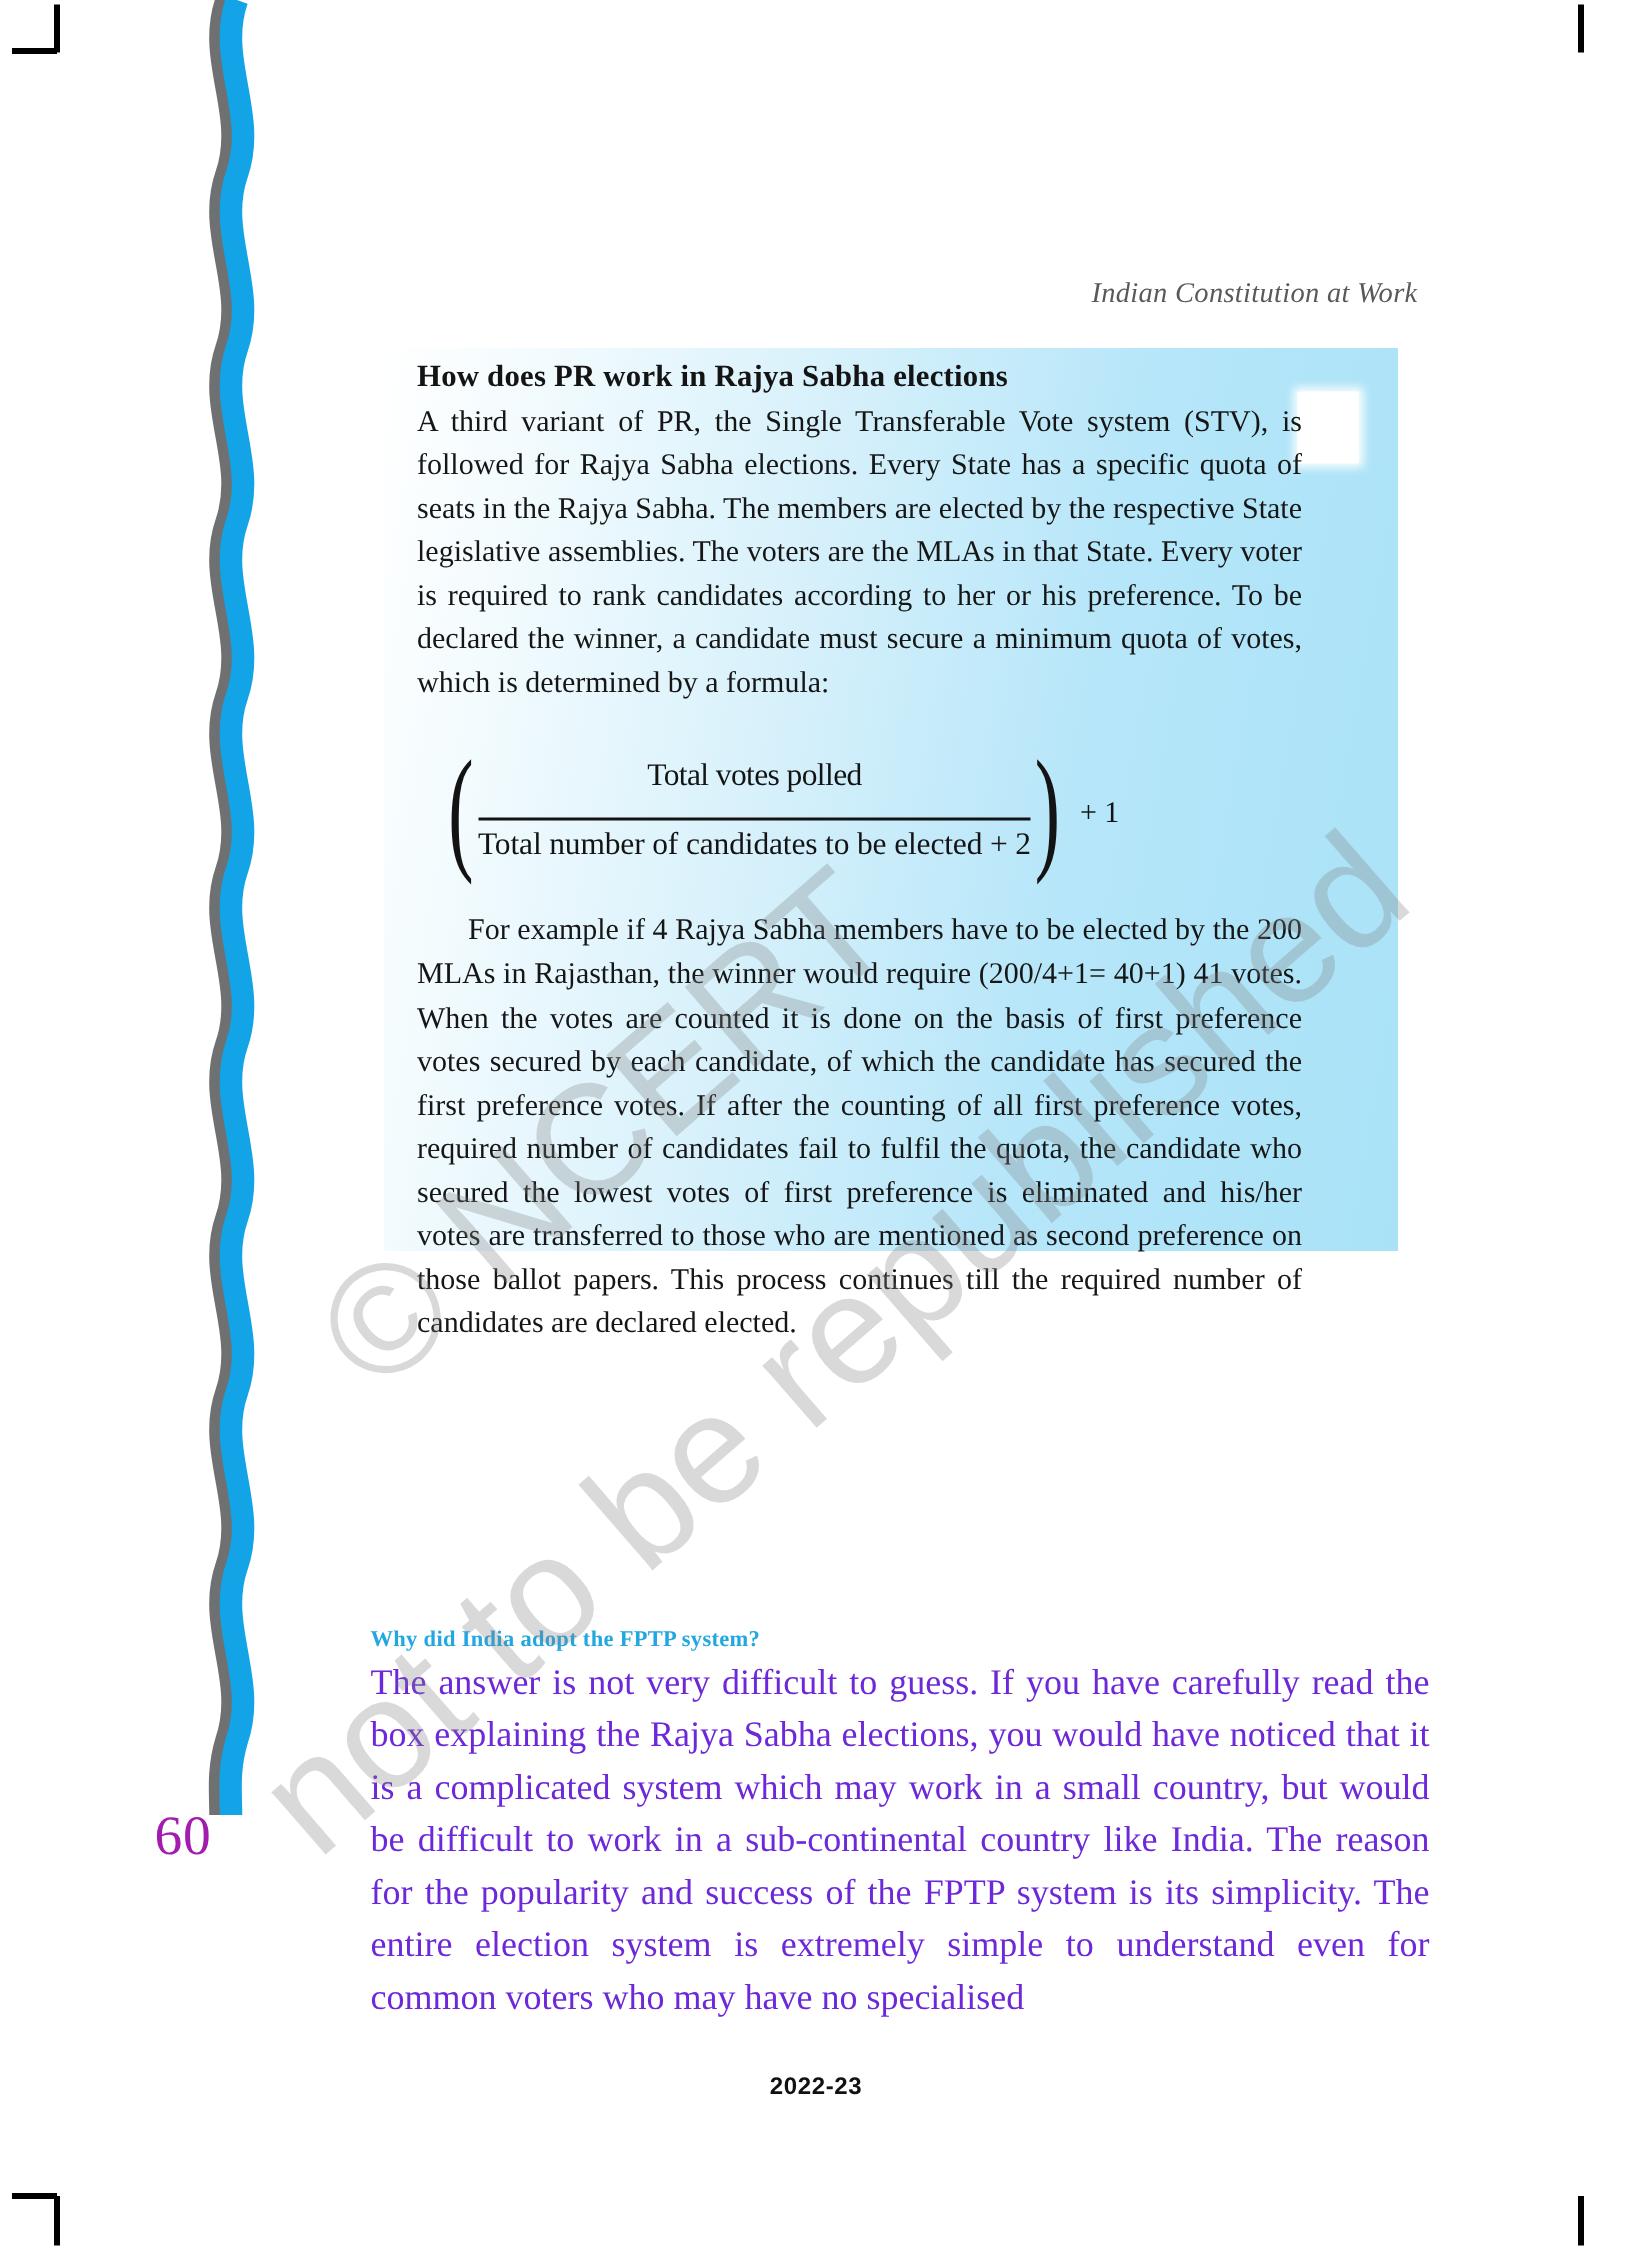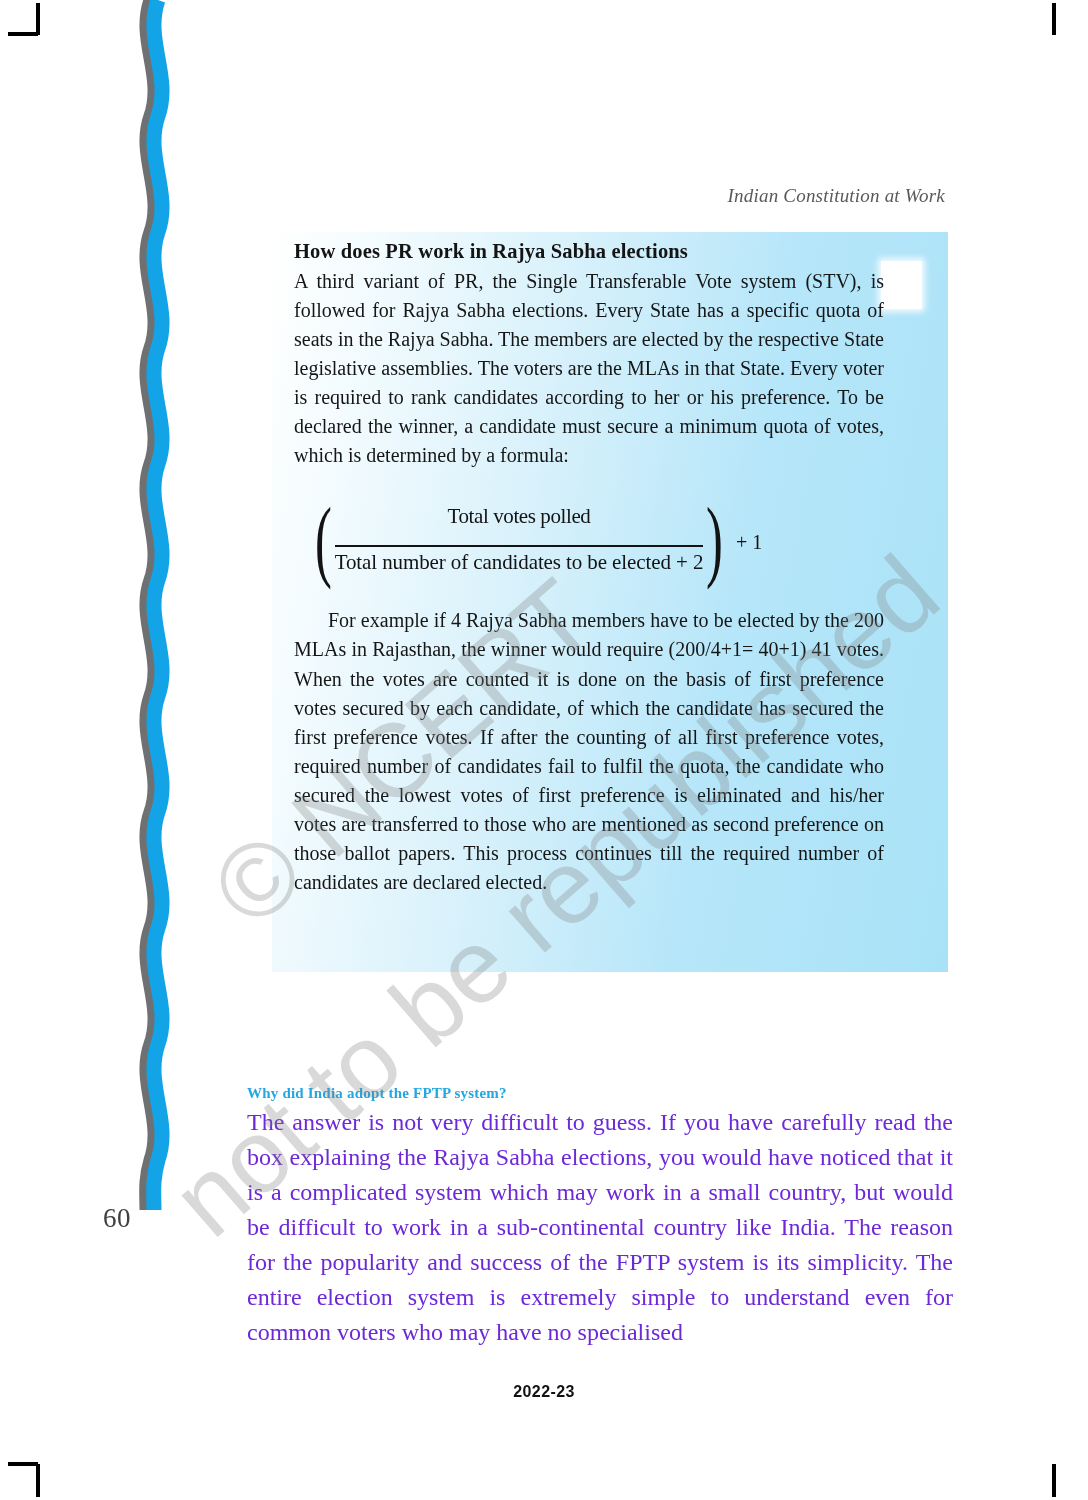--- a/index.html
+++ b/index.html
@@ -46,24 +46,24 @@
     font-style: italic;
     font-size: 19px;
     color: #58595b;
     letter-spacing: 0.2px;
     white-space: nowrap;
   }
 
   
   .blue-box {
     position: absolute;
-    left: 272px;
+    left: 256px;
     top: 232px;
     width: 676px;
-    height: 740px;
+    height: 602px;
     background: linear-gradient(100deg,
                 #ffffff 0%,
                 #f2fbfe 14%,
                 #d8f1fb 38%,
                 #b6e6f9 66%,
                 #a9e2f7 100%);
   }
   .box-inner {
     position: absolute;
     left: 22px;
@@ -169,22 +169,22 @@
     text-align: justify;
     margin: 0;
     color: #6d28d9;
   }
 
   
   .page-number {
     position: absolute;
     left: 103px;
     top: 1203px;
-    font-size: 27px;
-    color: #404040;
+    font-size: 37px;
+    color: #a21caf;
     letter-spacing: 0.5px;
   }
 
   
   .footer-year {
     position: absolute;
     left: 0;
     right: 0;
     top: 1383px;
     text-align: center;

